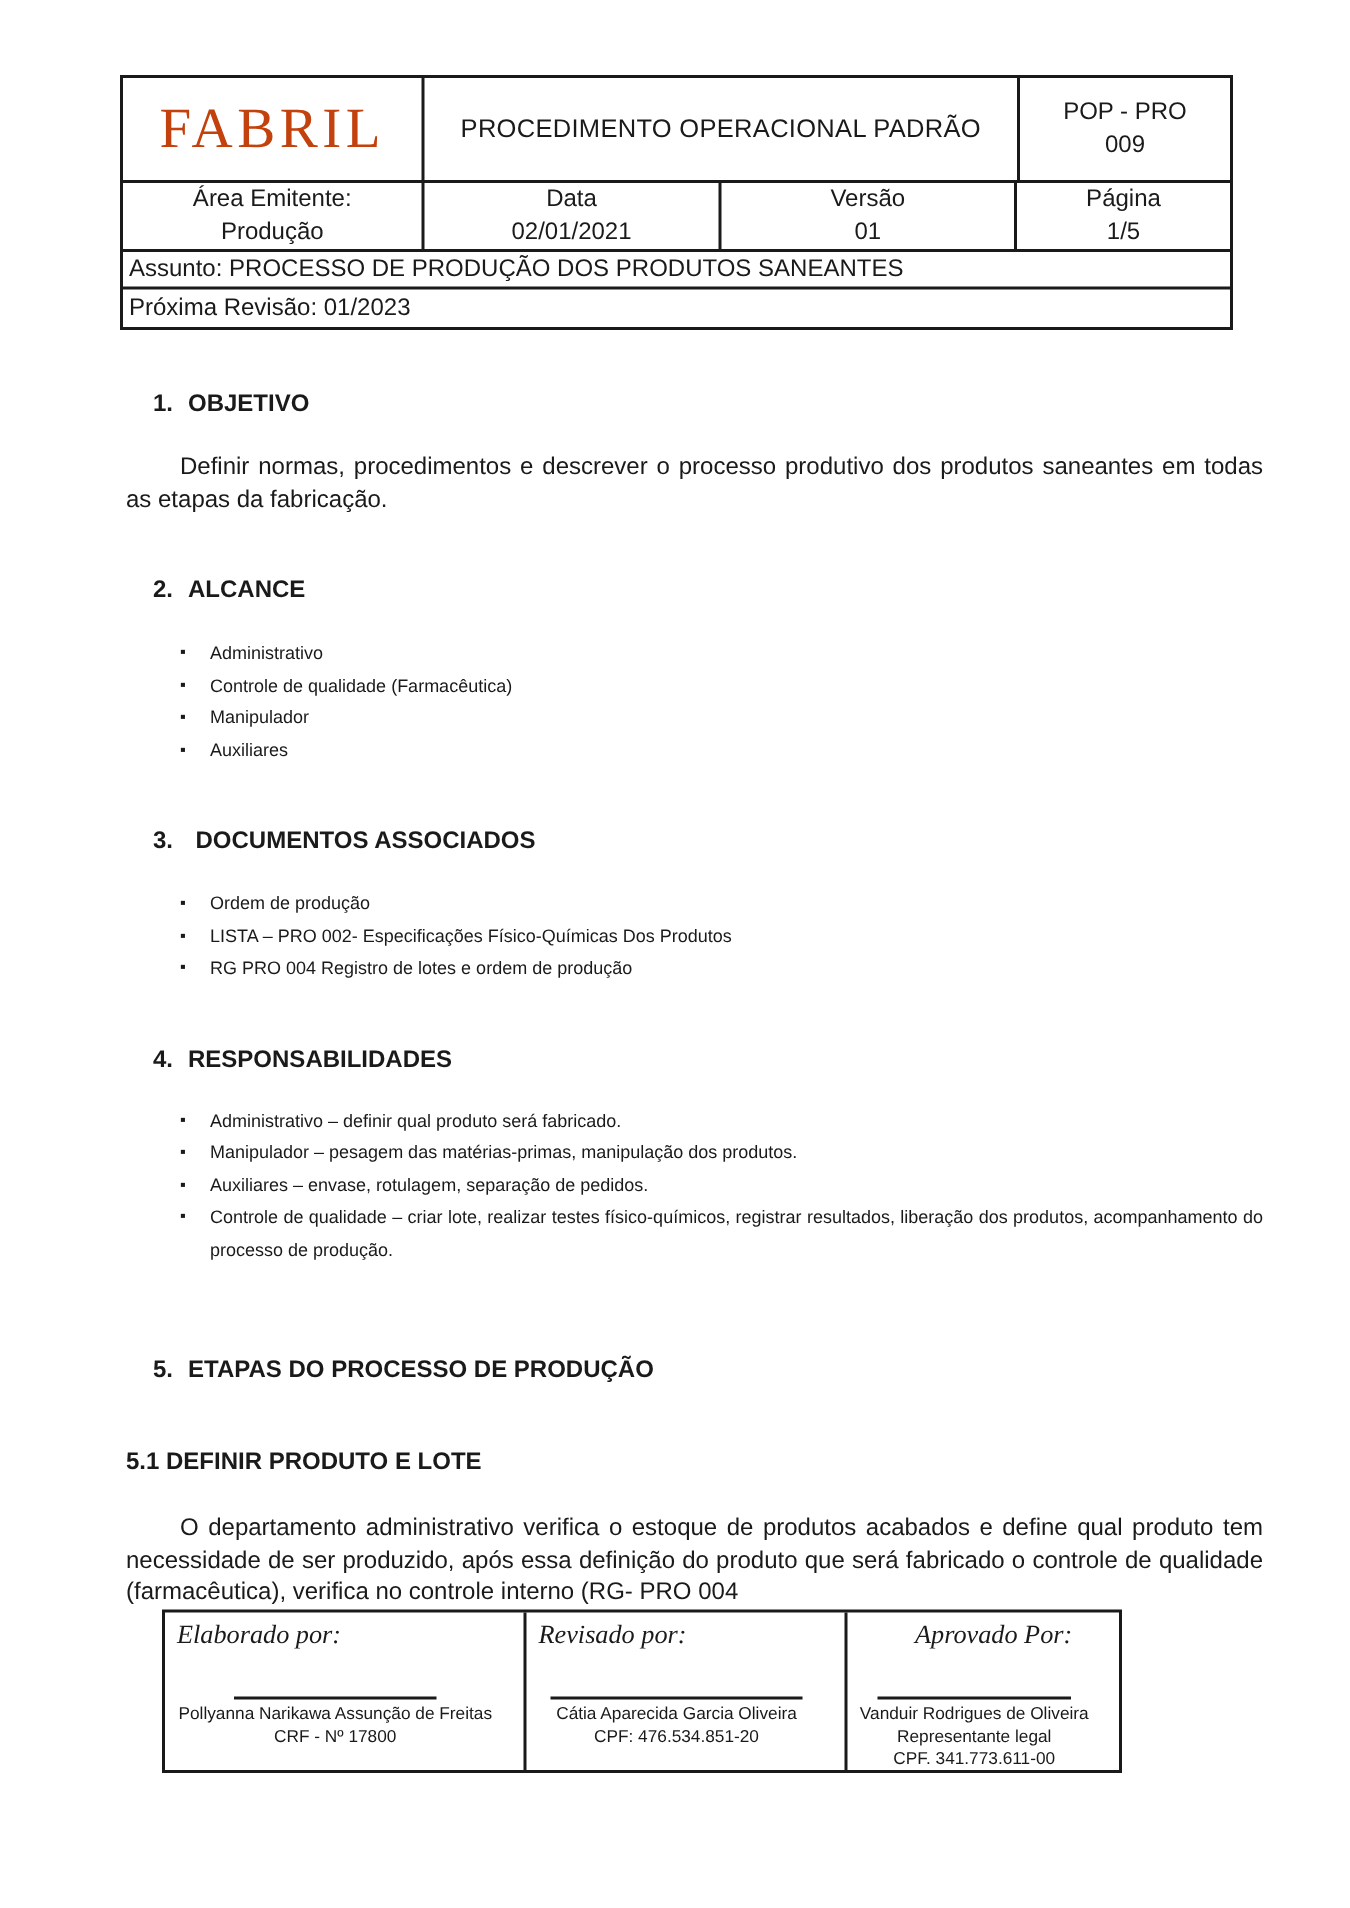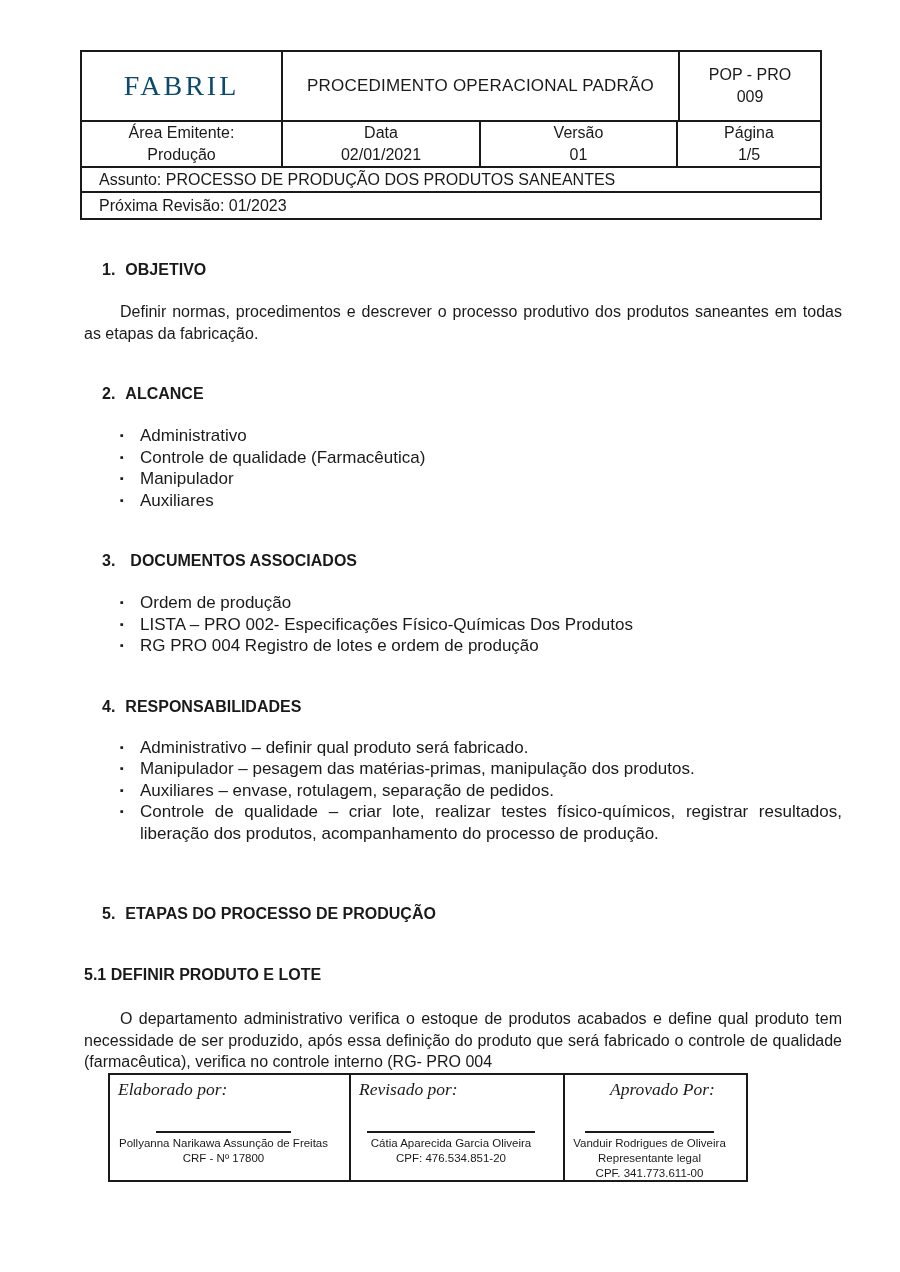--- a/index.html
+++ b/index.html
@@ -20,45 +20,45 @@
   .hrow { display:flex; border-bottom:2px solid #1a1a1a; }
   .hrow:last-child { border-bottom:none; }
   .hcell { border-right:2px solid #1a1a1a; display:flex; flex-direction:column; justify-content:center; align-items:center; text-align:center; }
   .hcell:last-child { border-right:none; }
   .row1 { height:70px; }
   .row2 { height:46px; }
   .row3, .row4 { height:25px; }
   .c-logo { width:201px; }
   .logo {
     font-family:"Liberation Serif", serif;
-    font-size:28px; letter-spacing:3px; color:#0c4a6e;
+    font-size:38px; letter-spacing:3px; color:#c2410c;
   }
   .c-title { width:397px; font-size:17px; letter-spacing:0.2px; }
   .c-code { flex:1; font-size:16px; line-height:22px; }
   .c-r2a { width:201px; }
   .c-r2b { width:198px; }
   .c-r2c { width:197px; }
   .c-r2d { flex:1; }
   .row2 .hcell { font-size:16px; line-height:22px; }
-  .row3 .hcell, .row4 .hcell { width:100%; align-items:flex-start; justify-content:center; font-size:16px; padding-left:17px; text-align:left; }
+  .row3 .hcell, .row4 .hcell { width:100%; align-items:flex-start; justify-content:center; font-size:16px; padding-left:4px; text-align:left; }
 
   
   .content { position:absolute; left:84px; top:224px; width:758px; }
   .sec-heading {
     display:flex; margin-left:18px; font-weight:bold; font-size:16px; line-height:19px;
   }
   .sec-num { margin-right:10px; }
   .gap-wide .sec-num { margin-right:15px; }
   .sub-heading { font-weight:bold; font-size:16px; line-height:19px; }
   .para {
     font-size:16px; line-height:21.5px; text-align:justify; text-indent:36px;
   }
   .blist { list-style:none; padding-left:56px; }
   .blist li {
-    position:relative; font-size:17px; line-height:21.5px; text-align:justify;
+    position:relative; font-size:12px; line-height:21.5px; text-align:justify;
   }
   .blist li::before {
     content:"▪"; position:absolute; left:-20px; top:0; font-size:11px;
   }
   .mt-sec1 { margin-top:36px; }
   .mt-para1 { margin-top:22px; }
   .mt-sec2 { margin-top:40px; }
   .mt-list1 { margin-top:22px; }
   .mt-sec3 { margin-top:40px; }
   .mt-list2 { margin-top:22px; }

